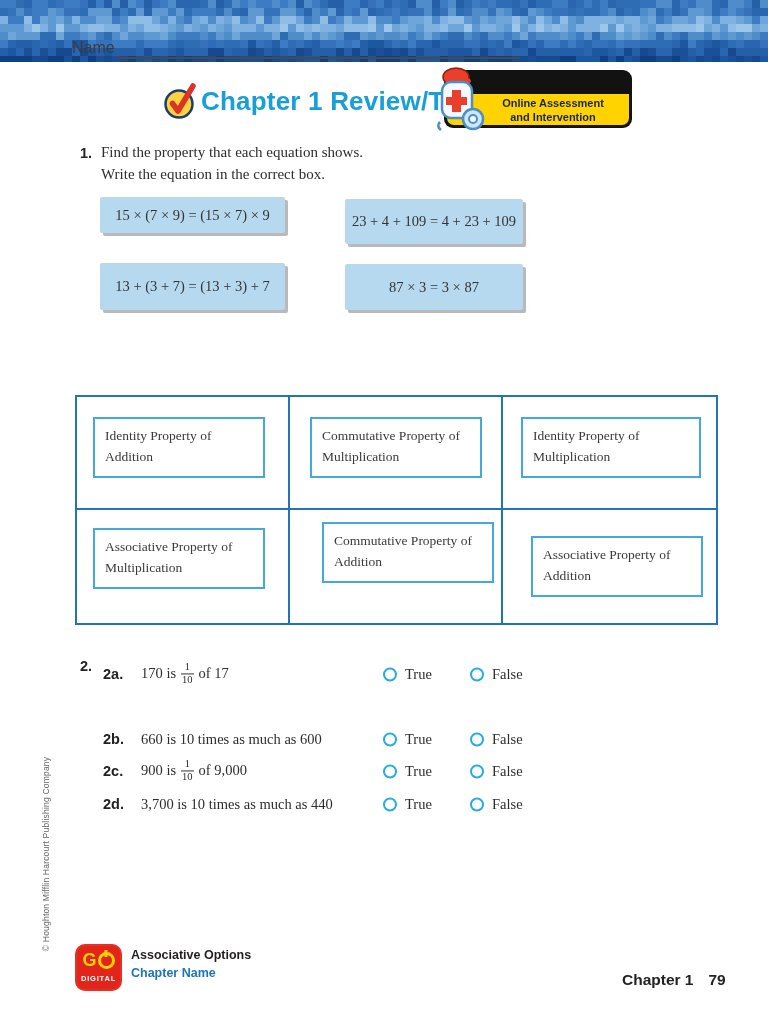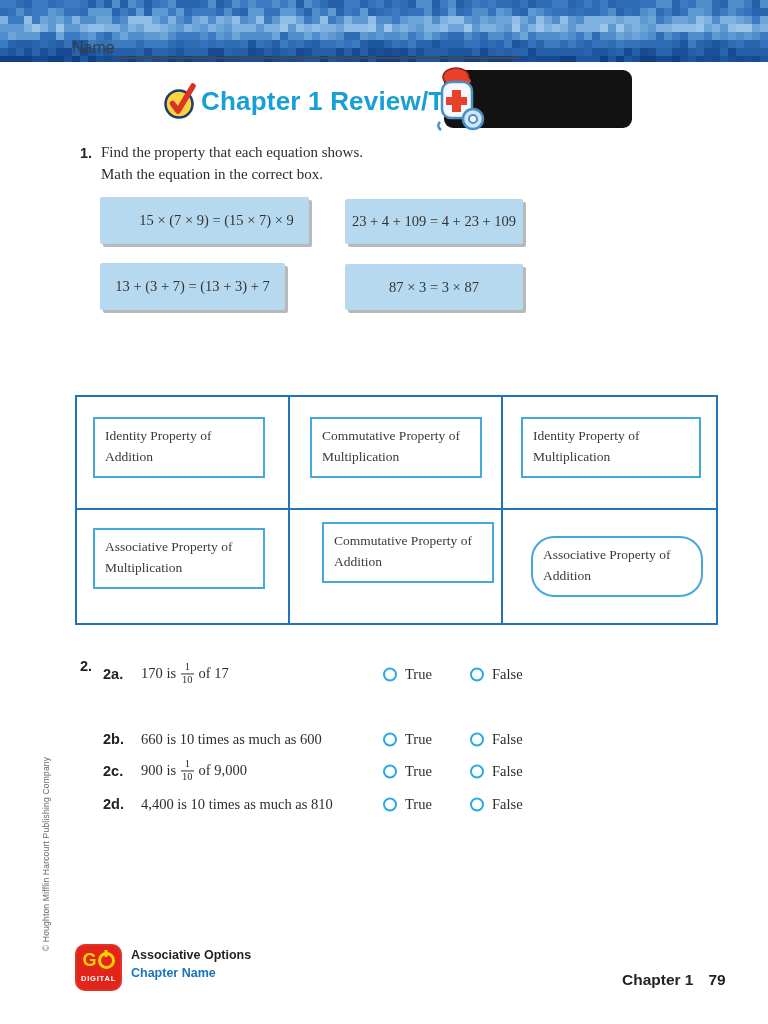--- a/index.html
+++ b/index.html
@@ -30,21 +30,21 @@
               border-radius:0 0 7px 7px;color:#16265c;font-weight:bold;font-size:11px;
               text-align:center;padding:2px 0 0 30px;box-sizing:border-box;line-height:1.3;}
   .pmt-char{position:absolute;left:-12px;top:-8px;}
   .qnum{position:absolute;font-weight:bold;font-size:14.5px;color:#232323;}
   .qline{position:absolute;font-family:"Liberation Serif",serif;font-size:15px;color:#2d2d2d;}
 
   
   .tile{position:absolute;background:#b7d9ef;border-radius:2px;box-shadow:3px 3px 0 #b9b9b9;
         display:flex;align-items:center;justify-content:center;
         font-family:"Liberation Serif",serif;font-size:14.5px;color:#333333;}
-  .tile1{left:100px;top:197px;width:185px;height:47px;padding-left:24px;}
+  .tile1{left:100px;top:197px;width:185px;height:36px;}
   .tile2{left:345px;top:199px;width:178px;height:45px;}
   .tile3{left:100px;top:263px;width:185px;height:47px;}
   .tile4{left:345px;top:264px;width:178px;height:46px;}
   .tile5{left:100px;top:328px;width:185px;height:47px;}
   .tile6{left:345px;top:329px;width:178px;height:46px;}
 
   
   .ptable{position:absolute;left:75px;top:395px;width:643px;height:230px;
           border:2px solid #2273b8;display:grid;grid-template-columns:1fr 1fr 1fr;
           grid-template-rows:1fr 1fr;box-sizing:border-box;}
@@ -52,21 +52,21 @@
   .cell:nth-child(3n){border-right:none;}
   .cell:nth-child(n+4){border-bottom:none;}
   .pbox{position:absolute;background:#ffffff;border:2px solid #45a8dc;width:148px;height:43px;
         padding:7px 10px;font-family:"Liberation Serif",serif;font-size:13.5px;
         line-height:1.55;color:#3a3a3a;}
   .cell1 .pbox{left:16px;top:20px;}
   .cell2 .pbox{left:20px;top:20px;}
   .cell3 .pbox{left:18px;top:20px;width:156px;}
   .cell4 .pbox{left:16px;top:18px;}
   .cell5 .pbox{left:32px;top:12px;}
-  .cell6 .pbox{left:28px;top:26px;border-radius:23px;}
+  .cell6 .pbox{left:28px;top:26px;}
 
   
   .trow{position:absolute;left:0;width:768px;}
   .trow > *{position:absolute;top:50%;transform:translateY(-50%);}
   .tid{left:103px;font-weight:bold;font-size:14.5px;color:#232323;}
   .tstmt{left:141px;display:flex;align-items:center;font-family:"Liberation Serif",serif;
          font-size:14.5px;color:#2d2d2d;white-space:nowrap;}
   .opt-true{left:383px;}
   .opt-false{left:470px;}
   .opt{display:flex;align-items:center;gap:8px;}
@@ -882,37 +882,41 @@
 
   <span class="title-icon">
     <svg width="36" height="40" viewBox="0 0 36 40">
       <circle cx="16" cy="24" r="13.5" fill="#ffd23f" stroke="#1a3e6e" stroke-width="2.5"></circle>
       <path d="M9.5 23.5 L15 31 L30 6" stroke="#da3328" stroke-width="5.5" fill="none" stroke-linecap="round" stroke-linejoin="round"></path>
     </svg>
   </span>
   <span class="page-title">Chapter 1 Review/Test</span>
 
   <div class="pmt">
+    <div class="pmt-bottom">
+      <div>Online Assessment</div>
+      <div>and Intervention</div>
+    </div>
     <span class="pmt-char">
       <svg width="54" height="72" viewBox="0 0 54 72">
         <ellipse cx="24" cy="15" rx="13" ry="9" fill="#e8402a" stroke="#8c1f14" stroke-width="1.5"></ellipse>
         <ellipse cx="33" cy="19" rx="6" ry="3.5" fill="#e8402a"></ellipse>
         <rect x="10" y="20" width="30" height="36" rx="9" fill="#f4f9ff" stroke="#4a90c4" stroke-width="2.5"></rect>
         <rect x="20" y="28" width="9" height="22" fill="#e8402a"></rect>
         <rect x="14" y="35" width="21" height="8" fill="#e8402a"></rect>
         <circle cx="41" cy="57" r="10" fill="#cfe6f7" stroke="#4a90c4" stroke-width="2.5"></circle>
         <circle cx="41" cy="57" r="4" fill="#f4f9ff" stroke="#4a90c4" stroke-width="2"></circle>
         <path d="M8 60 q-4 4 1 8" stroke="#4a90c4" stroke-width="2.5" fill="none"></path>
       </svg>
     </span>
   </div>
 
   <span class="qnum" style="left:80px;top:145px;">1.</span>
   <span class="qline" style="left:101px;top:144px;">Find the property that each equation shows.</span>
-  <span class="qline" style="left:101px;top:166px;">Math the equation in the correct box.</span>
+  <span class="qline" style="left:101px;top:166px;">Write the equation in the correct box.</span>
 
   <div class="tile tile1">15 × (7 × 9) = (15 × 7) × 9</div>
   <div class="tile tile2">23 + 4 + 109 = 4 + 23 + 109</div>
   <div class="tile tile3">13 + (3 + 7) = (13 + 3) + 7</div>
   <div class="tile tile4">87 × 3 = 3 × 87</div>
 
   <div class="ptable">
     <div class="cell cell1">
       <div class="pbox">Identity Property of Addition</div>
     </div>
@@ -983,21 +987,21 @@
         <span class="optlabel">True</span>
       </span>
     <span class="opt opt-false">
         <span class="radio"></span>
         <span class="optlabel">False</span>
       </span>
   </div>
 
   <div class="trow row2d">
     <span class="tid">2d.</span>
-    <span class="tstmt">4,400 is 10 times as much as 810</span>
+    <span class="tstmt">3,700 is 10 times as much as 440</span>
     <span class="opt opt-true">
         <span class="radio"></span>
         <span class="optlabel">True</span>
       </span>
     <span class="opt opt-false">
         <span class="radio"></span>
         <span class="optlabel">False</span>
       </span>
   </div>
 

